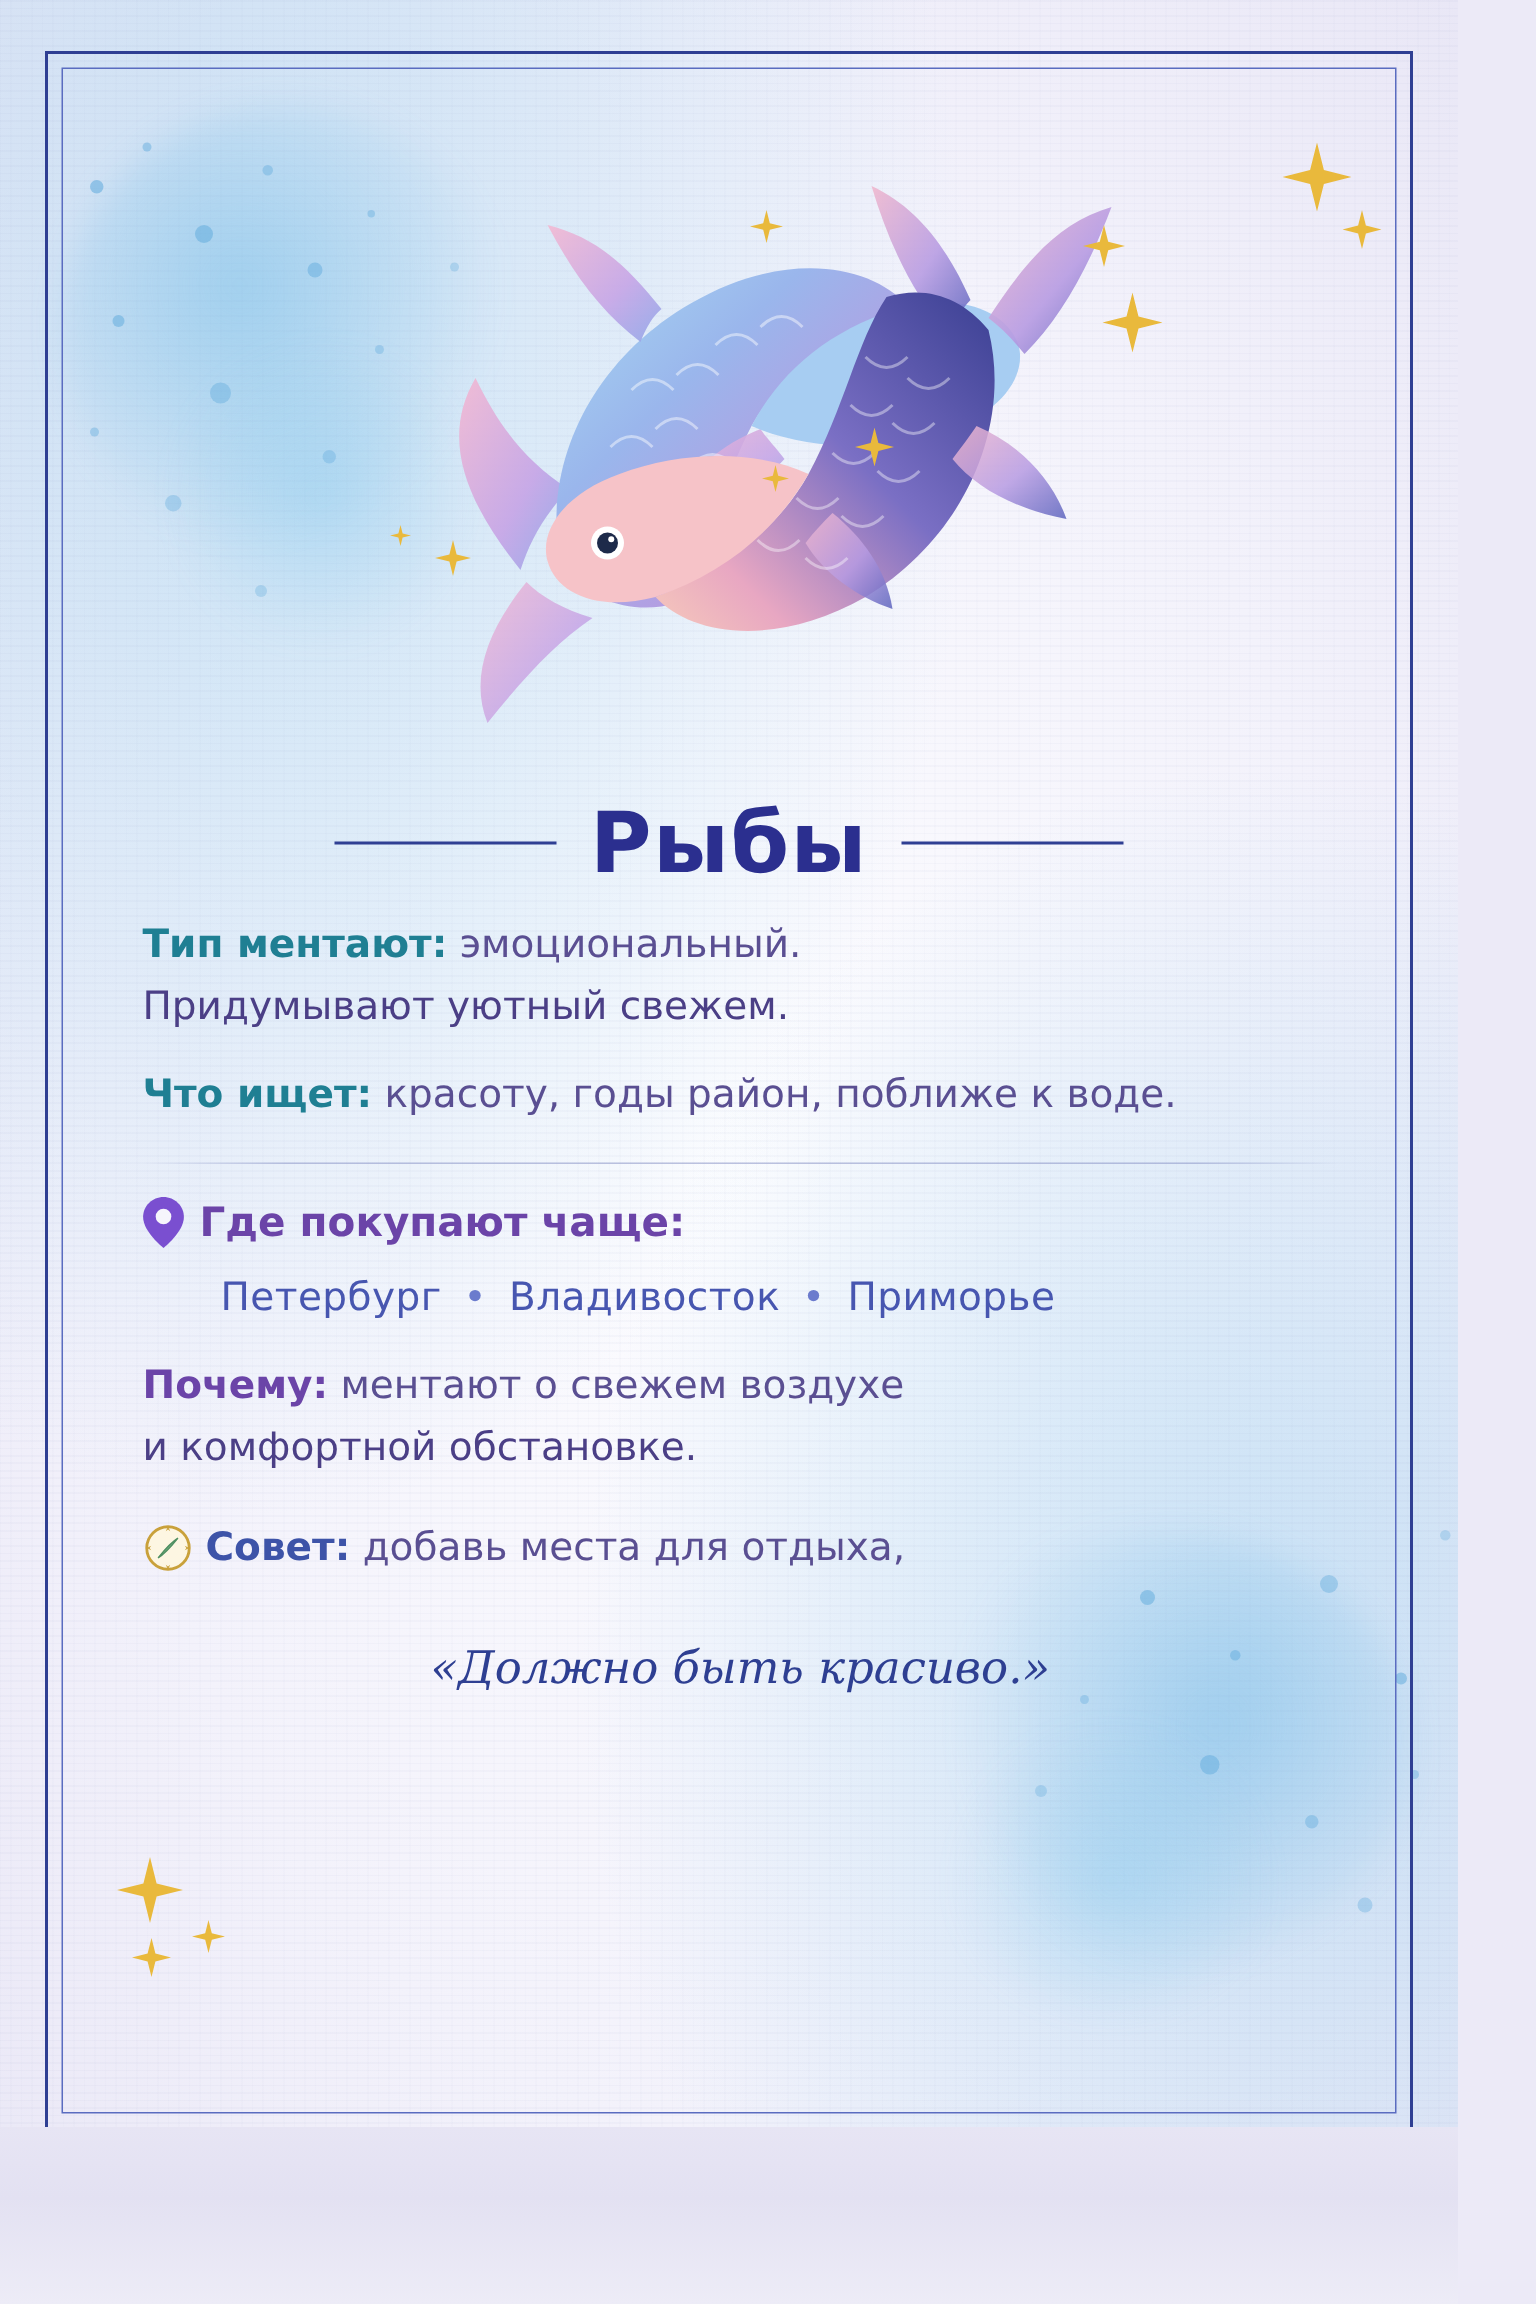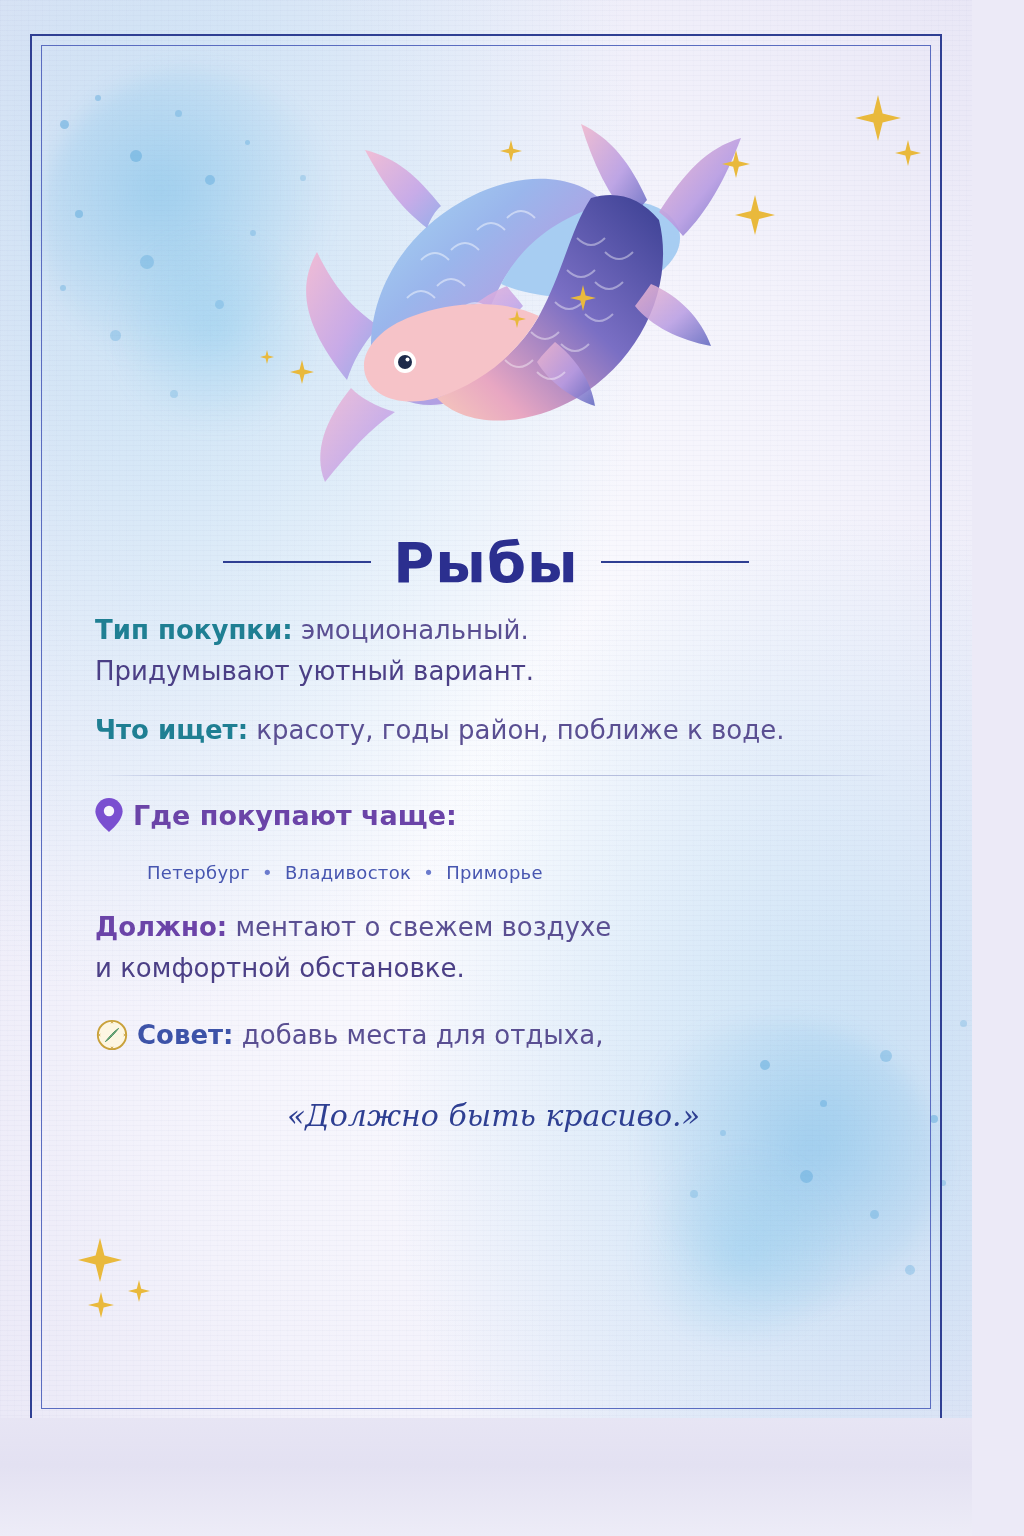--- a/index.html
+++ b/index.html
@@ -169,22 +169,22 @@
     background: linear-gradient(90deg, rgba(140,150,200,0) 0%, rgba(140,150,200,0.55) 12%, rgba(140,150,200,0.55) 88%, rgba(140,150,200,0) 100%);
   }
 
   .row-icon {
     display: flex;
     align-items: flex-end;
     gap: 10px;
   }
   .pin-icon { flex: 0 0 auto; margin-top: 2px; }
   .cities {
-    margin: 26px 0 0 52px;
-    font-size: 18px;
+    margin: 14px 0 0 52px;
+    font-size: 26px;
     color: #4756b0;
     letter-spacing: 0.3px;
   }
   .sep { color: #6b7bcd; padding: 0 6px; }
 
   .advice-row { display: flex; align-items: flex-start; gap: 8px; }
   .compass { flex: 0 0 auto; margin-top: 1px; }
 
   .quote {
     margin-top: 42px;
@@ -418,24 +418,24 @@
   <div class="title-row">
     <span class="title-rule"></span>
     <h1 class="title">Рыбы</h1>
     <span class="title-rule"></span>
   </div>
 
   <div class="content">
 
     <div class="block">
       <p class="line">
-        <span class="lbl-teal">Тип покупки:</span>
+        <span class="lbl-teal">Тип ментают:</span>
         <span class="val">эмоциональный.</span>
       </p>
-      <p class="line">Придумывают уютный вариант.</p>
+      <p class="line">Придумывают уютный свежем.</p>
     </div>
 
     <div class="block">
       <p class="line">
         <span class="lbl-teal">Что ищет:</span>
         <span class="val">красоту, годы район, поближе к воде.</span>
       </p>
     </div>
 
     <div class="divider"></div>
@@ -454,21 +454,21 @@
         <span>Петербург</span>
         <span class="sep">•</span>
         <span>Владивосток</span>
         <span class="sep">•</span>
         <span>Приморье</span>
       </p>
     </div>
 
     <div class="block" style="margin-top:26px;">
       <p class="line">
-        <span class="lbl-violet">Должно:</span>
+        <span class="lbl-violet">Почему:</span>
         <span class="val">ментают о свежем воздухе</span>
       </p>
       <p class="line">и комфортной обстановке.</p>
     </div>
 
     <div class="block" style="margin-top:30px;">
       <div class="advice-row">
         <span class="compass">
           <svg width="34" height="34" viewBox="0 0 36 36">
             <circle cx="18" cy="18" r="15" fill="#fdf6e2" stroke="#c9a13b" stroke-width="2"></circle>

